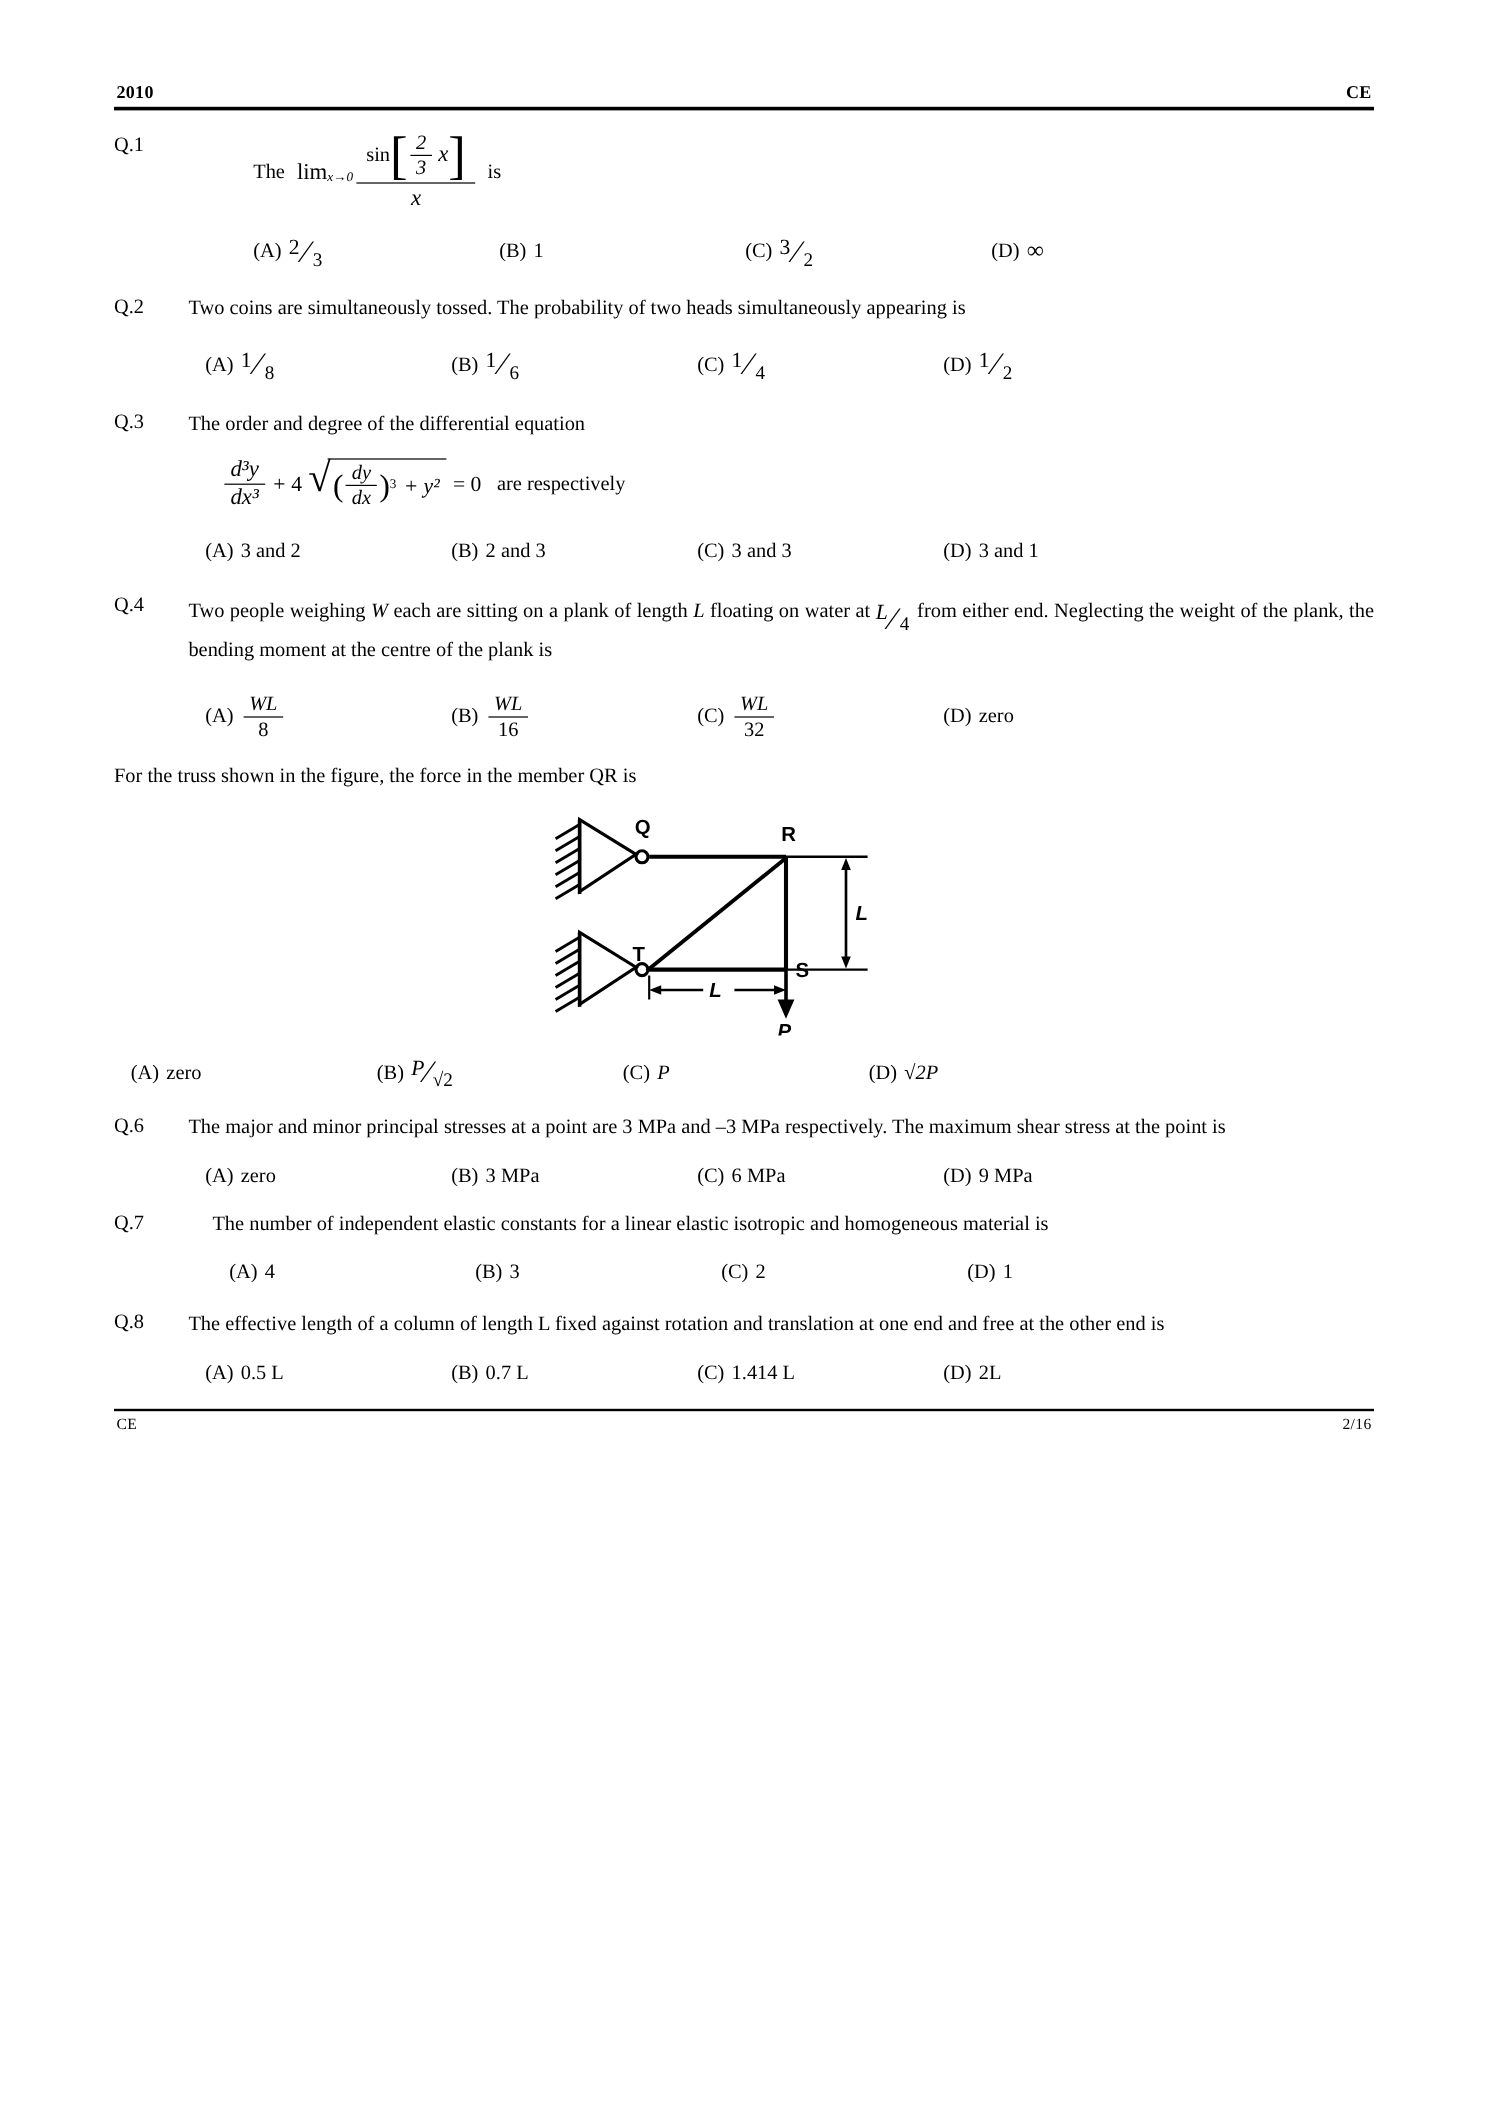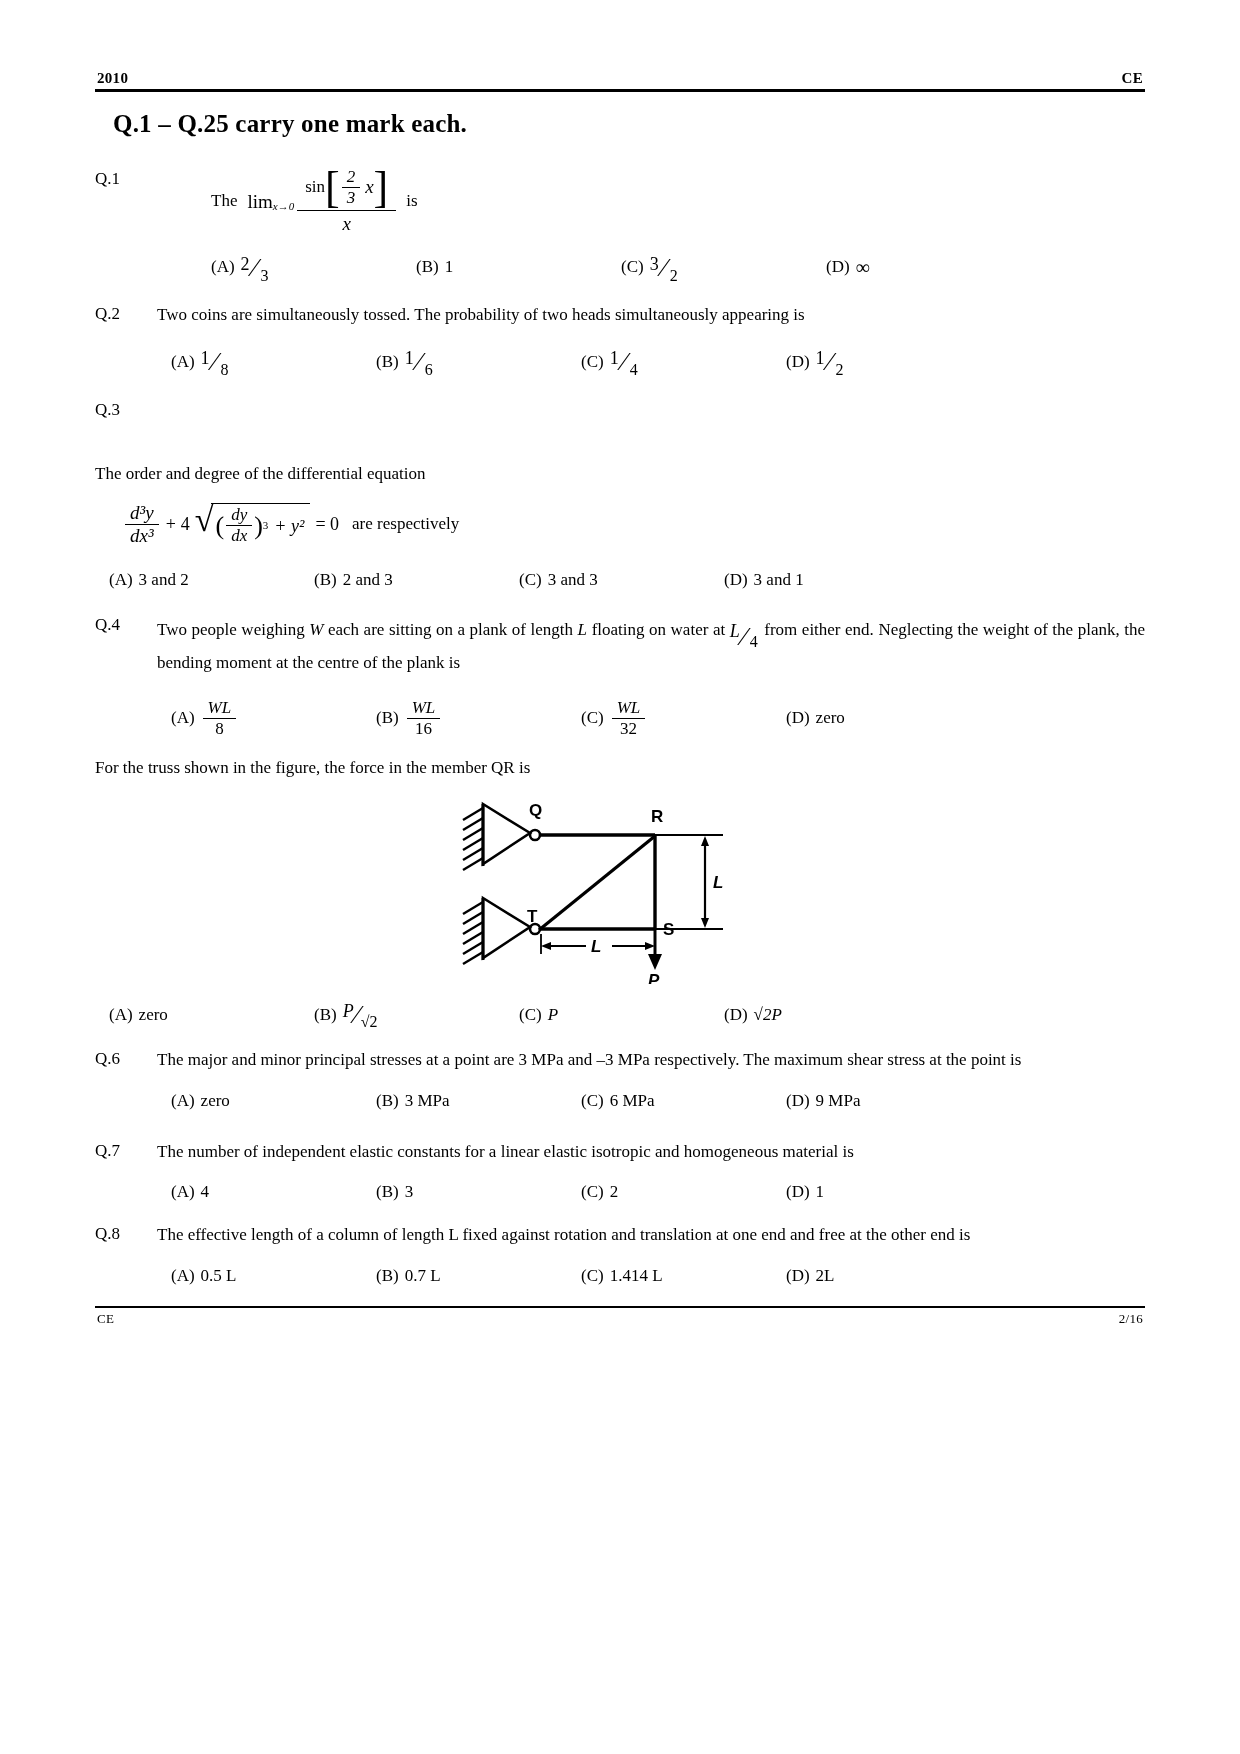--- a/index.html
+++ b/index.html
@@ -184,21 +184,20 @@
 <body>
 
 <div class="page">
 
   <div class="hdr">
     <span>2010</span>
     <span>CE</span>
   </div>
   <div class="hdr-rule"></div>
 
-  <div class="section-title">Q.1 – Q.25 carry one mark each.</div>
 
   <div class="q" style="margin-bottom:2px;gap:40px;">
     <div class="q-num">Q.1</div>
     <div class="q-body">
       <div class="q-text" style="display:flex;align-items:center;gap:7px;padding-left:14px;">
         <span>The</span>
         <span class="limit-wrap">
           <span class="lim">
             <span class="lword">lim</span>
             <span class="lsub">x→0</span>
@@ -285,21 +284,21 @@
           <span class="sfrac">
             <span class="n">1</span>
               <span class="sl">⁄</span>
               <span class="d">2</span>
           </span>
         </div>
       </div>
     </div>
   </div>
 
-  <div class="q" style="margin-top:16px;flex-direction:column;">
+  <div class="q" style="margin-top:16px;">
     <div class="q-num">Q.3</div>
     <div class="q-body">
       <div class="q-text">The order and degree of the differential equation</div>
 
       <div style="display:flex;align-items:center;gap:5px;margin:16px 0 4px 28px;font-size:18px;">
         <span class="mfrac" style="font-size:19px;">
           <span class="num"><span>d³y</span></span>
           <span class="den"><span>dx³</span></span>
         </span>
         <span>+</span>
@@ -496,21 +495,21 @@
           <span class="opt-val">6 MPa</span>
         </div>
         <div class="opt">
           <span class="opt-lbl">(D)</span>
           <span class="opt-val">9 MPa</span>
         </div>
       </div>
     </div>
   </div>
 
-  <div class="q" style="margin-top:20px;">
+  <div class="q" style="margin-top:9px;gap:20px;">
     <div class="q-num">Q.7</div>
     <div class="q-body">
       <div class="q-text jst">The number of independent elastic constants for a linear elastic isotropic and homogeneous material is</div>
       <div class="opts" style="margin-top:16px;">
         <div class="opt">
           <span class="opt-lbl">(A)</span>
           <span class="opt-val">4</span>
         </div>
         <div class="opt">
           <span class="opt-lbl">(B)</span>

